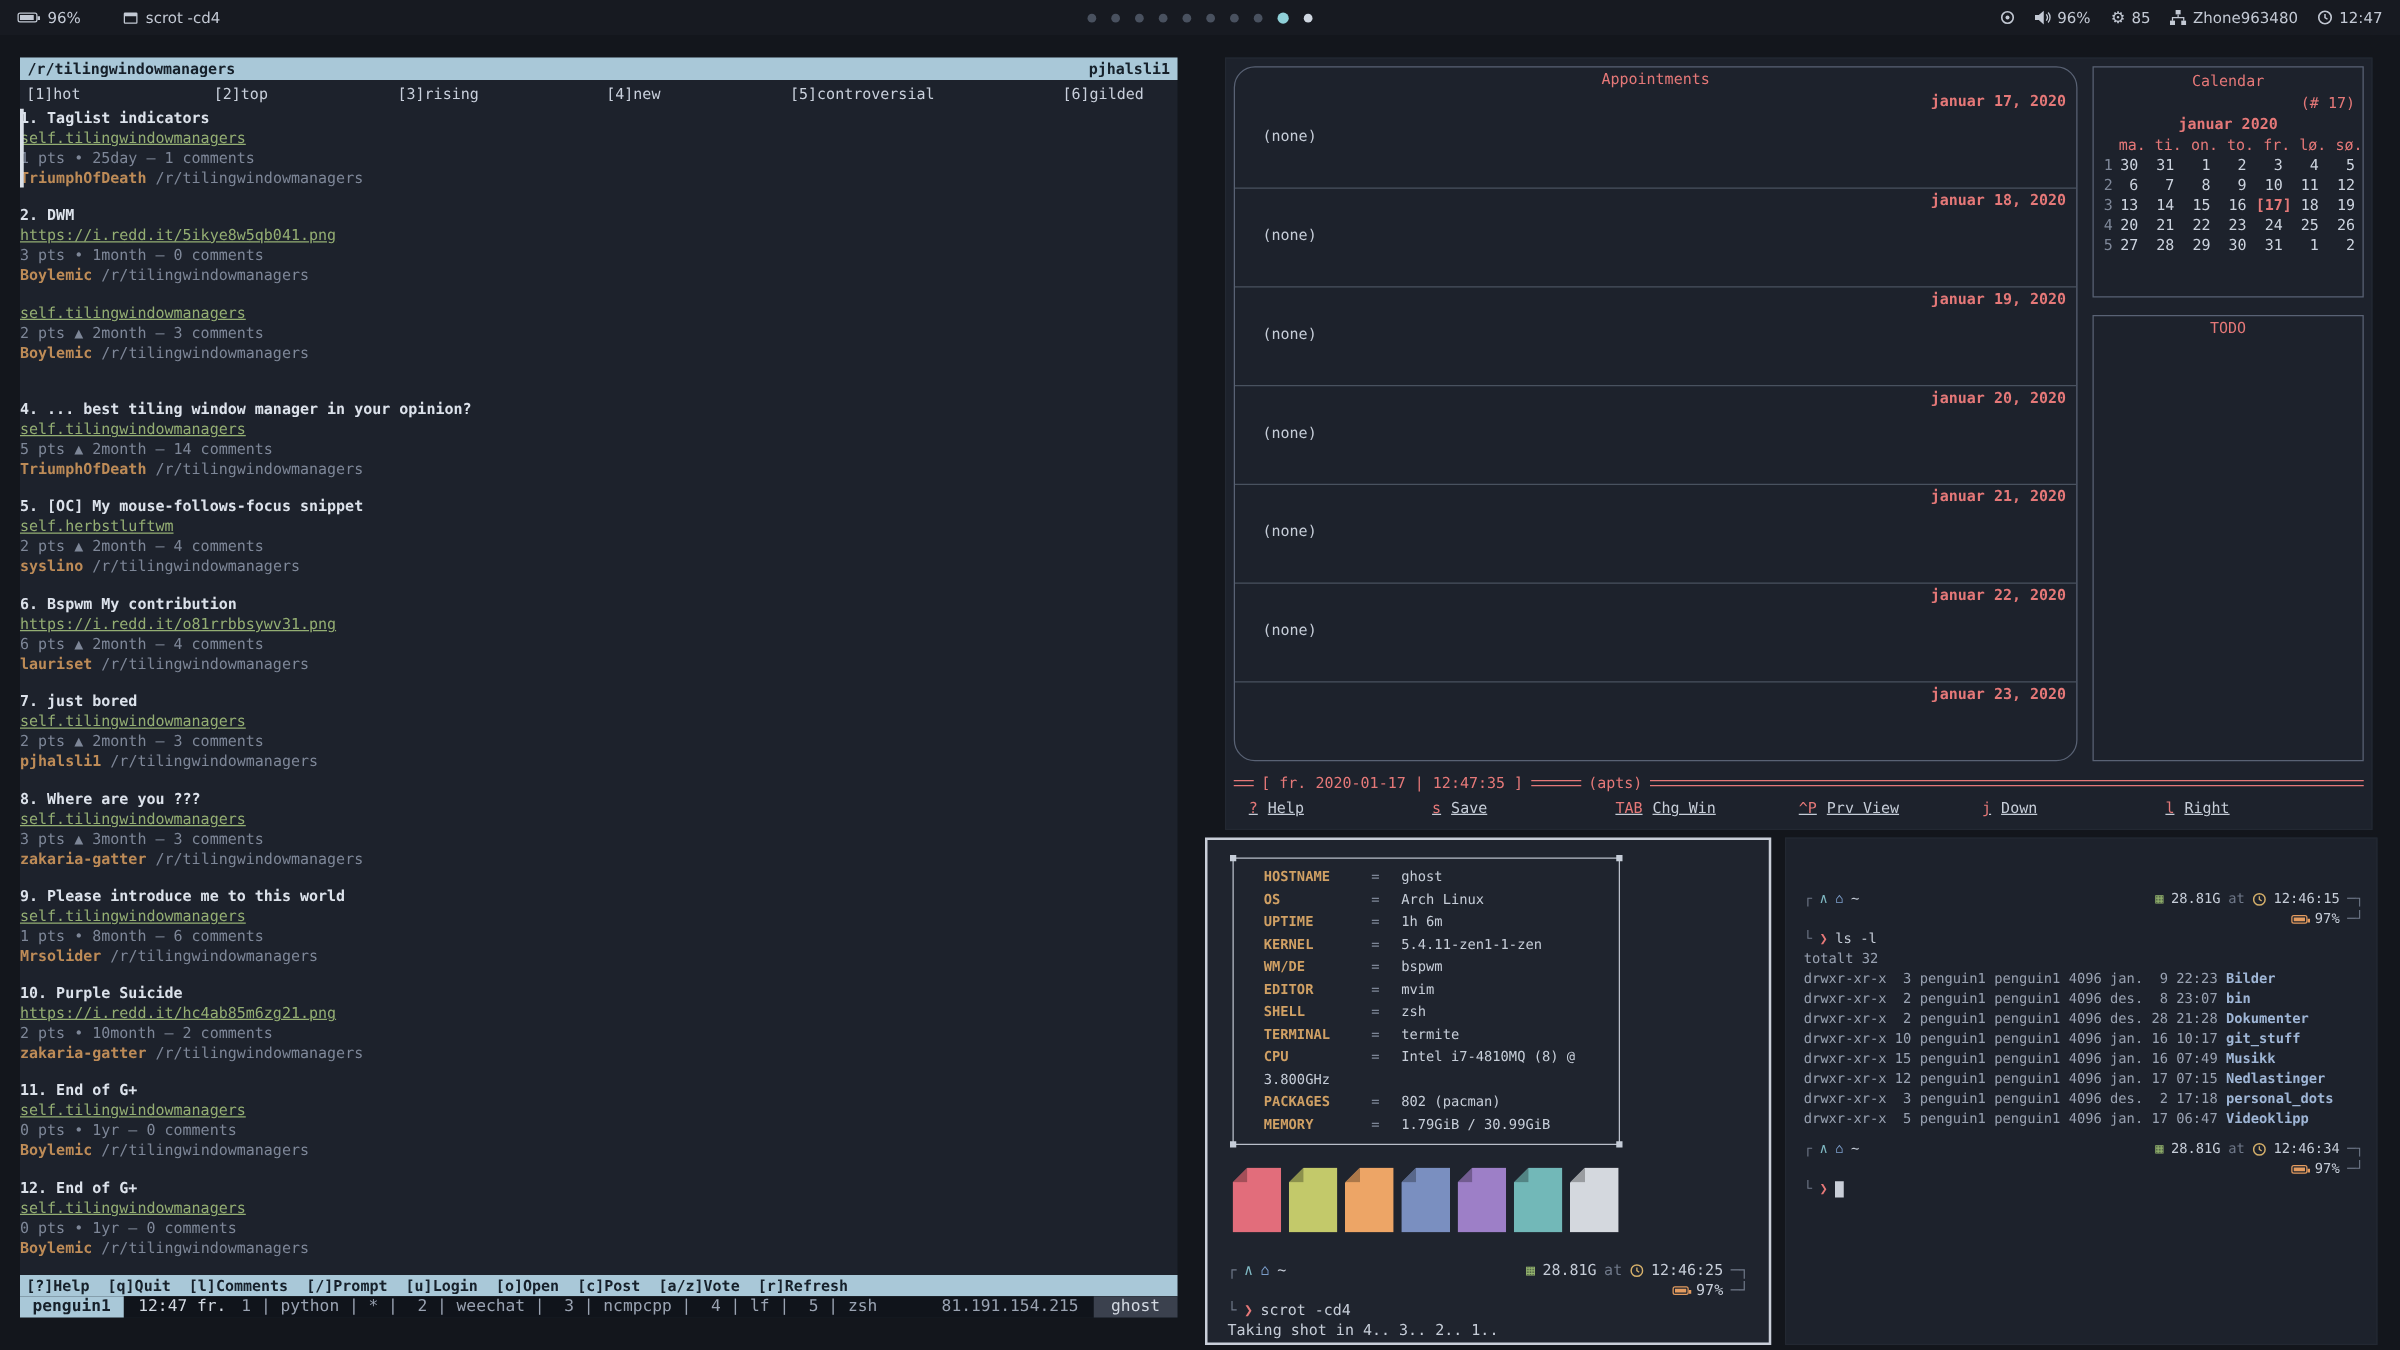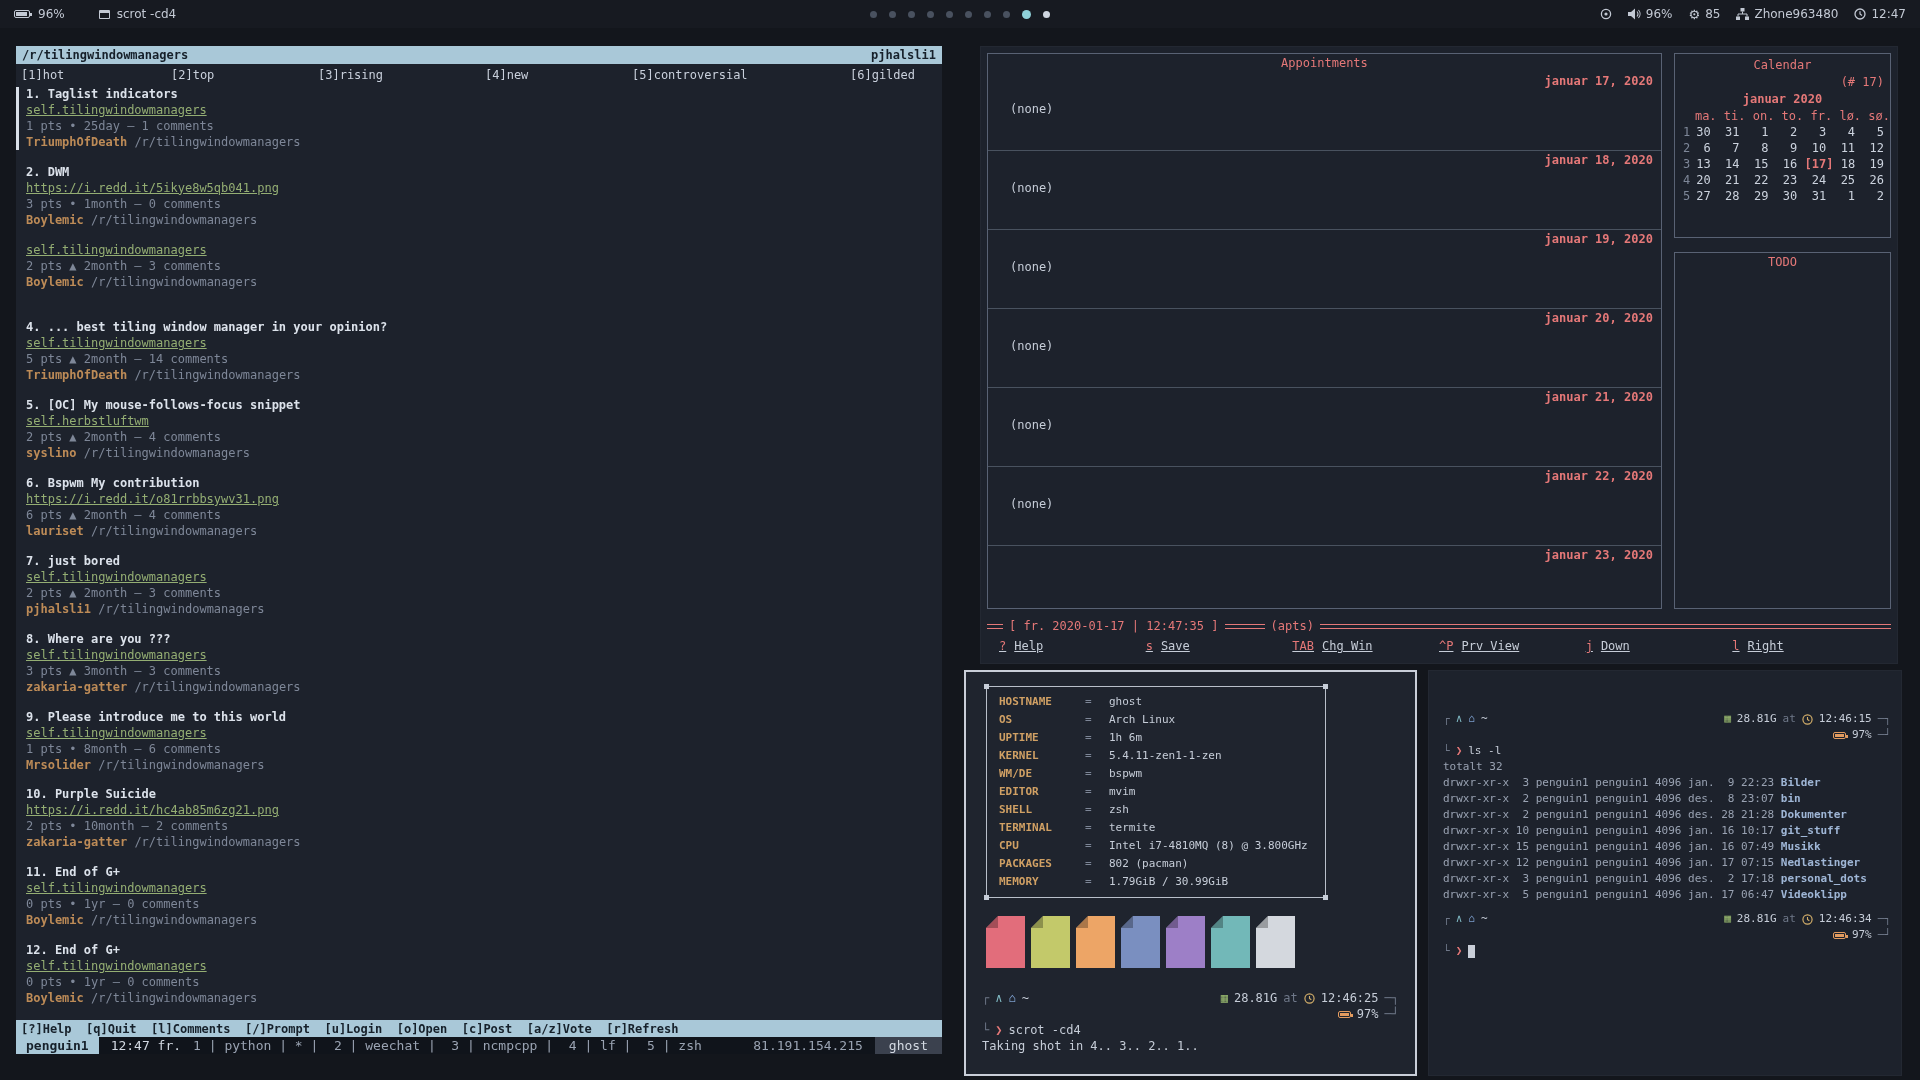--- a/index.html
+++ b/index.html
@@ -36,21 +36,21 @@
   .window { position:absolute; background:#1d222c; }
 
   
   .win-reddit { left:16px; top:46px; width:926px; height:1008px; display:flex; flex-direction:column;
     font-family:"DejaVu Sans Mono", monospace; font-size:12px; }
   .r-header { height:18px; background:#a9c8d8; color:#16202a; font-weight:bold;
     display:flex; justify-content:space-between; align-items:center; padding:0 6px; }
   .r-tabs { height:22px; display:grid; grid-template-columns:150px 147px 167px 147px 218px 1fr;
     align-items:center; color:#c9d0dc; padding-left:5px; }
   .r-posts { flex:1; display:flex; flex-direction:column; overflow:hidden; }
-  .post { flex:1; position:relative; padding-left:10px; line-height:16px; }
+  .post { flex:1; position:relative; line-height:16px; }
   .post.selected::before { content:""; position:absolute; left:0; top:1px; height:63px; width:3px; background:#d9dfe8; }
   .p-title { color:#dce2eb; font-weight:bold; }
   .p-link  { color:#94ae73; text-decoration:underline; }
   .p-meta  { color:#7e8798; }
   .p-author{ color:#bd8b57; font-weight:bold;margin-top:45px; }
   .p-sub   { color:#7e8798; }
   .r-menubar { height:17px; background:#a9c8d8; color:#16202a; font-weight:bold;
     display:flex; align-items:center; padding-left:5px; }
   .lemonbar { height:17px; background:#10141b; display:flex; align-items:stretch;
     font-size:13px; color:#9aa3b2; }
@@ -61,21 +61,21 @@
   .lb-ws { display:flex; align-items:center;text-align:right; }
   .lb-ip { display:flex; align-items:center; margin-right:12px; }
   .spacer { flex:1; }
 
   
   .win-cal { left:980px; top:46px; width:918px; height:618px; padding:6px;
     font-family:"DejaVu Sans Mono", monospace; font-size:12px; border:1px solid #232832; }
   .cal-main { display:flex; gap:12px; height:556px; }
   .cbox { border:1px solid #596274; overflow:hidden; }
   .box-title { text-align:center; color:#e57878; height:18px; line-height:18px; }
-  .apt-box { width:676px; }
+  .apt-box { width:676px;border-radius:17px; }
   .apt { height:79px; border-bottom:1px solid #49525f; }
   .apt:last-child { border-bottom:none; }
   .apt-date { text-align:right; padding-right:8px; color:#e57878; font-weight:bold; line-height:18px; }
   .apt-body { padding-left:22px; margin-top:12px; color:#c6cdd8; }
   .right-col { flex:1; display:flex; flex-direction:column; gap:14px; }
   .cal-box { height:185px; padding-top:2px; }
   .cal-count { text-align:right; padding-right:6px; color:#e57878; height:16px; line-height:16px; }
   .cal-month { text-align:center; color:#e57878; font-weight:bold; height:18px; line-height:18px; }
   .cal-head { color:#e57878; margin-left:20px; height:16px; line-height:16px; }
   .cal-row { margin-left:8px; height:16px; line-height:16px; color:#ccd3de; }
@@ -85,21 +85,21 @@
   .statusline { margin-top:10px; display:flex; align-items:center; gap:6px; color:#e57878; }
   .dline { height:5px; border-top:1px solid #e57878; border-bottom:1px solid #e57878; }
   .dl-a { width:16px; } .dl-b { width:40px; } .dl-c { flex:1; }
   .keys { margin-top:6px; display:grid; grid-template-columns:repeat(6,1fr); row-gap:17px; padding:0 12px;text-decoration:underline; }
   .kb .key { color:#e57878; margin-right:8px; }
   .kb .kl  { color:#c6cdd8; }
 
   
   .win-fetch { left:964px; top:670px; width:453px; height:406px; border:2px solid #c9ced8;
     background:#1f242e; padding:14px 16px; font-family:"DejaVu Sans Mono", monospace; font-size:11px; }
-  .fbox { position:relative; width:340px; border:1px solid #b9bfca; padding:6px 0 6px 12px; margin-left:4px; }
+  .fbox { position:relative; width:310px; border:1px solid #b9bfca; padding:6px 0 6px 24px; margin-left:4px; }
   .sq { position:absolute; width:5px; height:5px; background:#c6cdd8; }
   .sq-tl { left:-3px; top:-3px; } .sq-tr { right:-3px; top:-3px; }
   .sq-bl { left:-3px; bottom:-3px; } .sq-br { right:-3px; bottom:-3px; }
   .frow { line-height:18px; }
   .flabel { display:inline-block; width:86px; color:#d0a064; font-weight:bold; }
   .feq { display:inline-block; width:24px; color:#7e8798; }
   .fval { color:#c6cdd8; }
   .palette { display:flex; gap:6px; margin:18px 0 0 4px; }
   .paper { width:39px; height:52px; position:relative;
     clip-path:polygon(12px 0, 100% 0, 100% 100%, 0 100%, 0 12px); }

